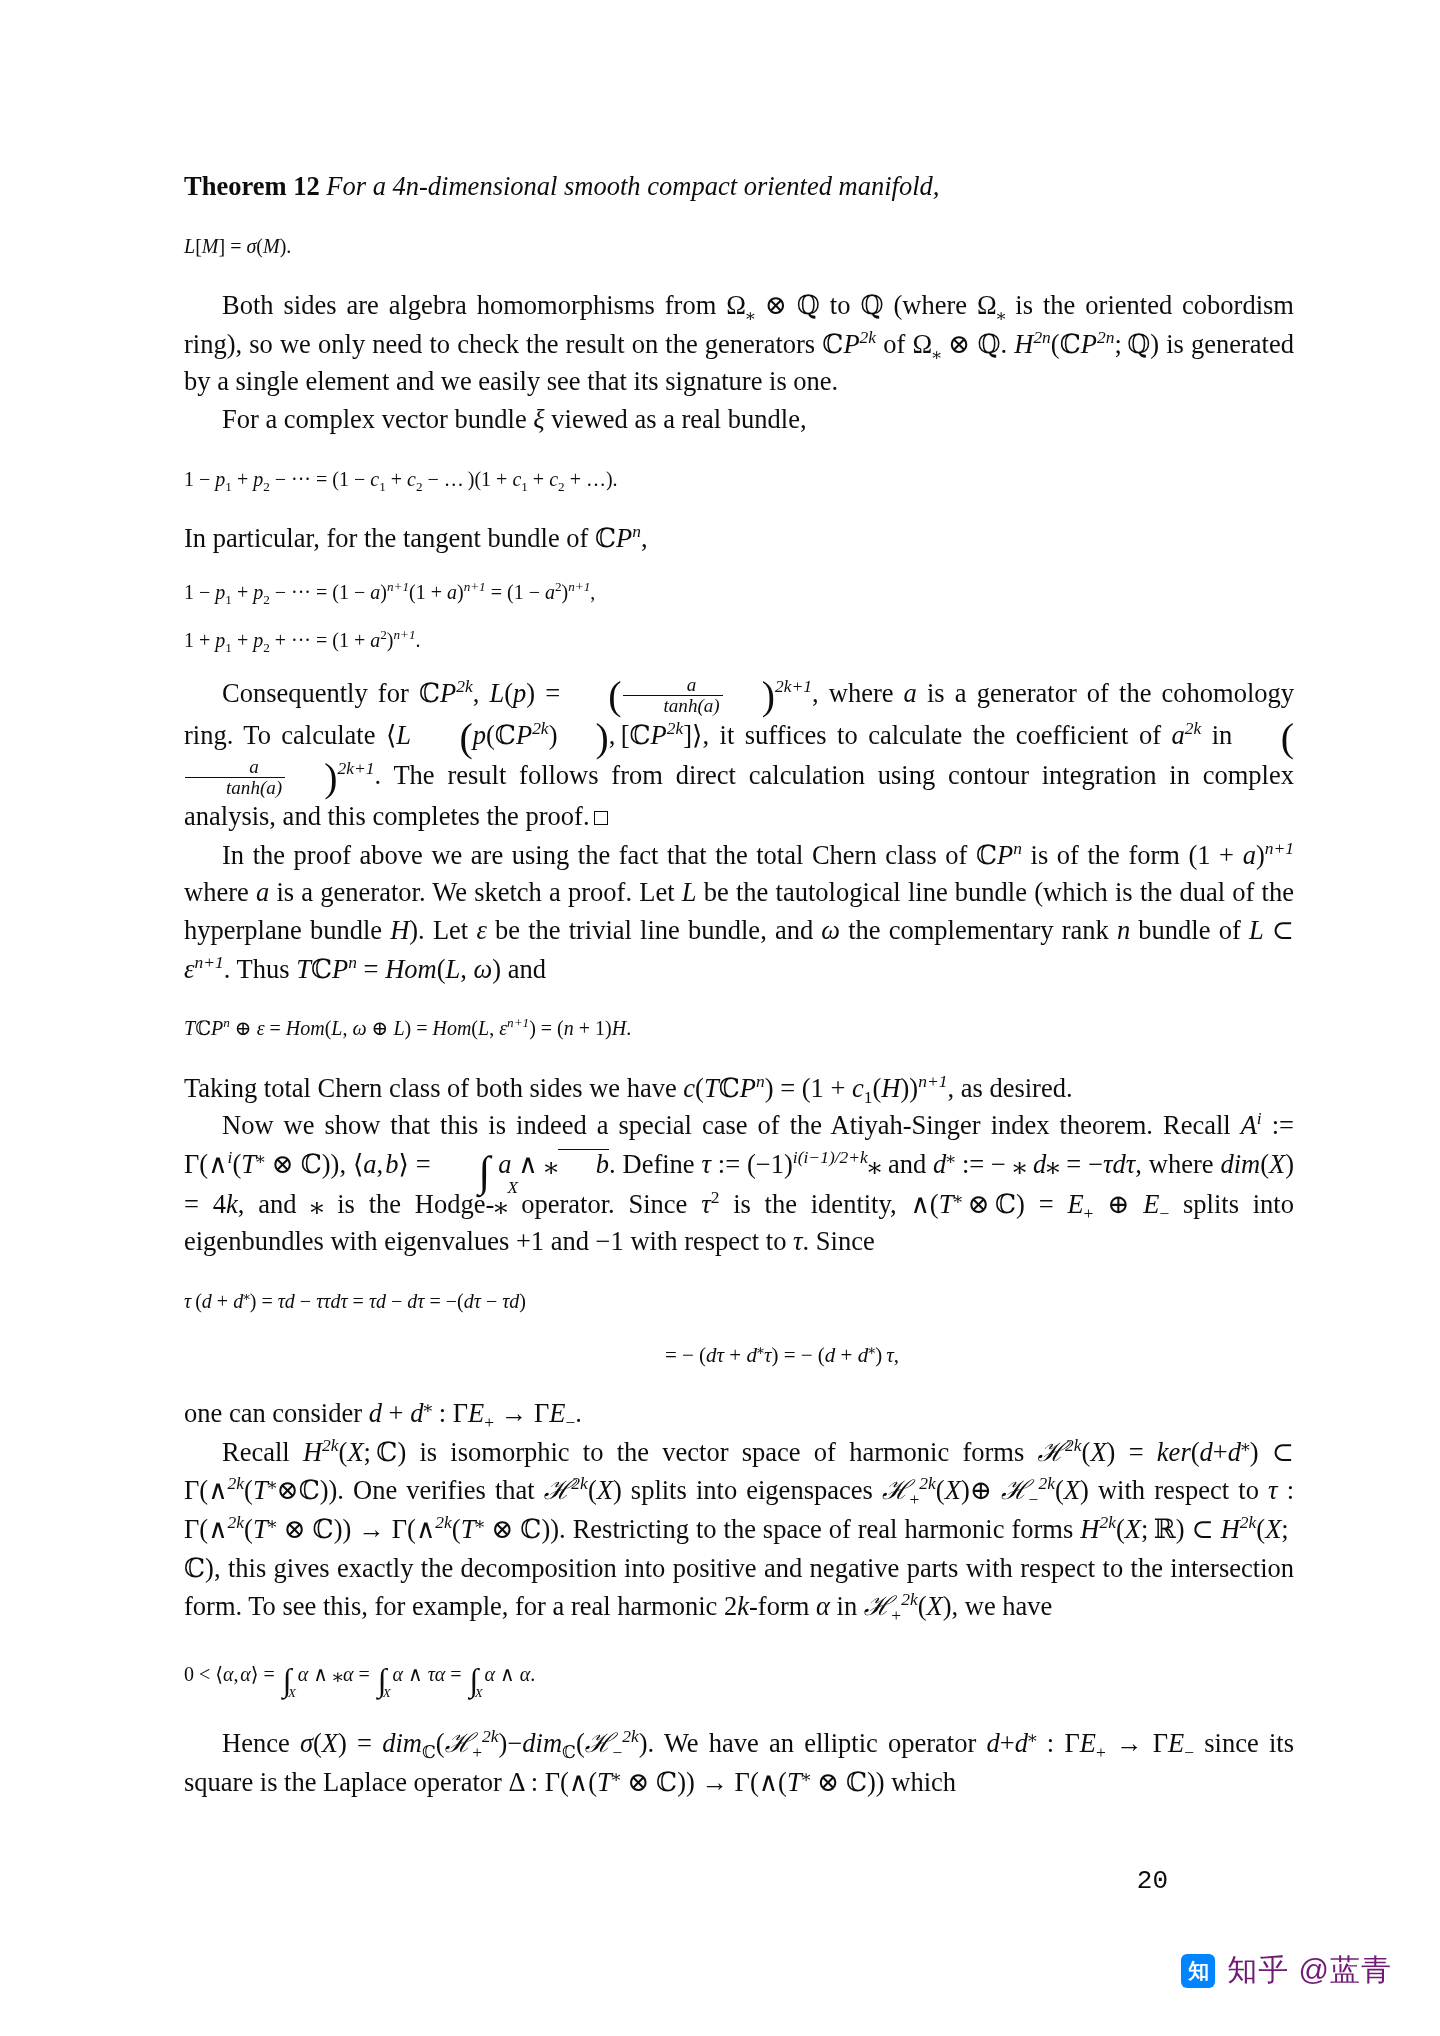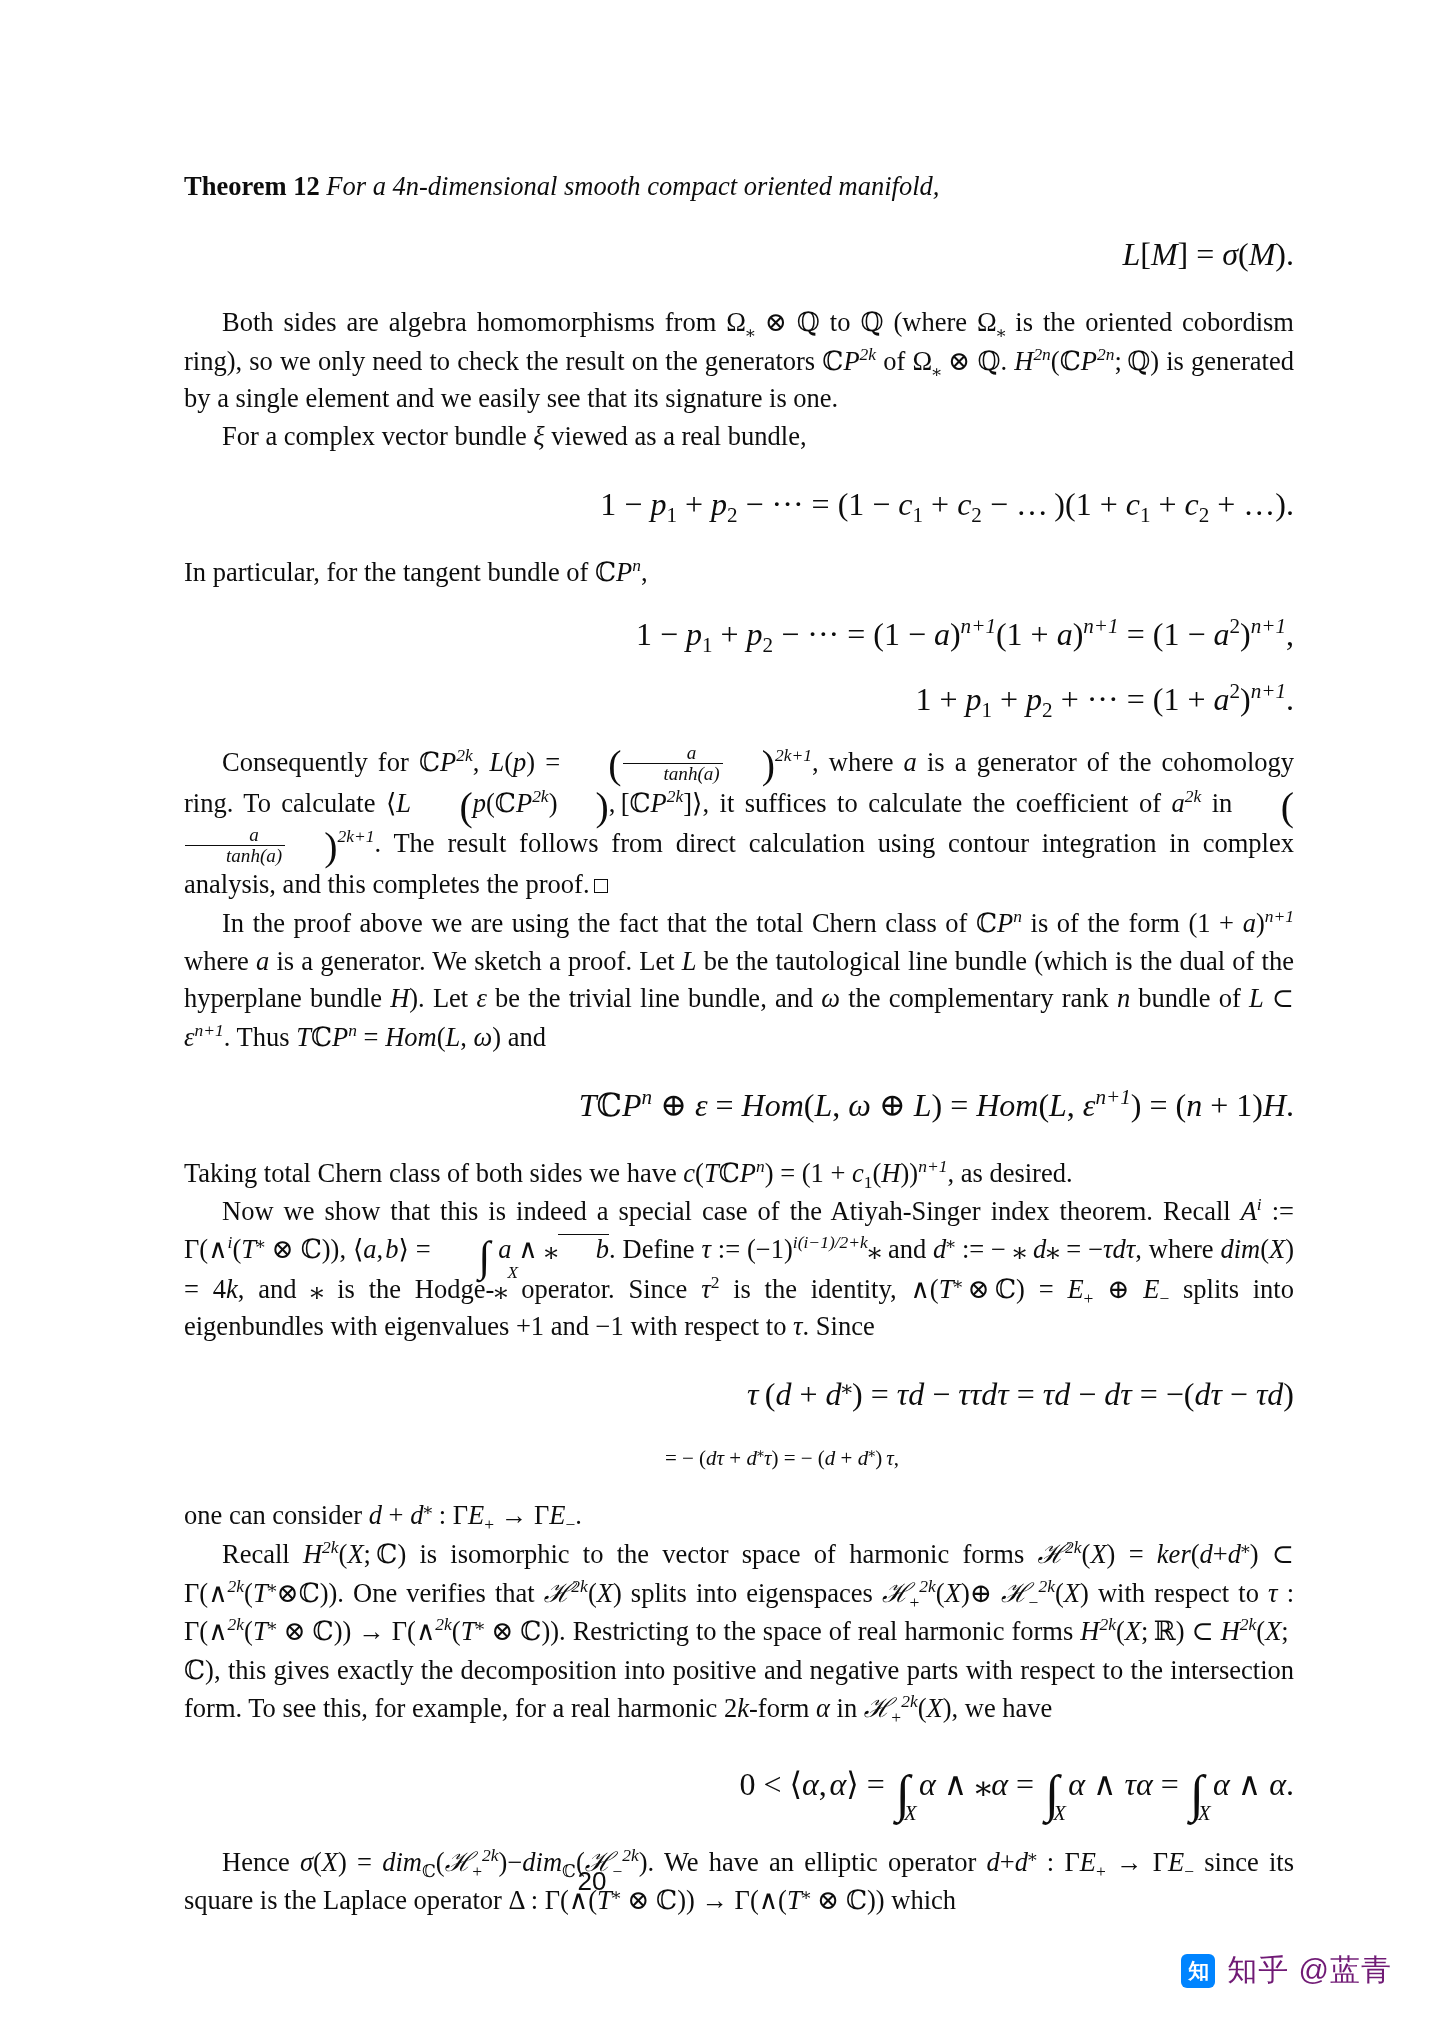--- a/index.html
+++ b/index.html
@@ -47,23 +47,23 @@
     margin: 0 0 0 0;
     font-size: 26.5px;
   }
   .thm-label {
     font-weight: bold;
     font-style: normal;
   }
   .thm-body { font-style: italic; }
 
   .display {
-    text-align: right;
+    text-align: left;
     margin: 26px 0 26px 0;
-    font-size: 32px;
+    font-size: 20px;
   }
   .display.tight { margin: 20px 0 20px 0; }
 
   p.para {
     margin: 0;
     text-indent: 38px;
   }
   p.para.noindent { text-indent: 0; }
 
   
@@ -138,23 +138,23 @@
     vertical-align: 0.02em;
     margin-left: 4px;
   }
 
   
   .page-number {
     position: absolute;
     left: 0;
     top: 1866px;
     width: 1152px;
-    text-align: center;
+    text-align: right;
     font-size: 26px;
-    font-family: Liberation Sans, sans-serif;
+    font-family: Liberation Mono, monospace;
   }
 
   
   .watermark {
     position: absolute;
     right: 64px;
     top: 1950px;
     display: flex;
     align-items: center;
     gap: 12px;

